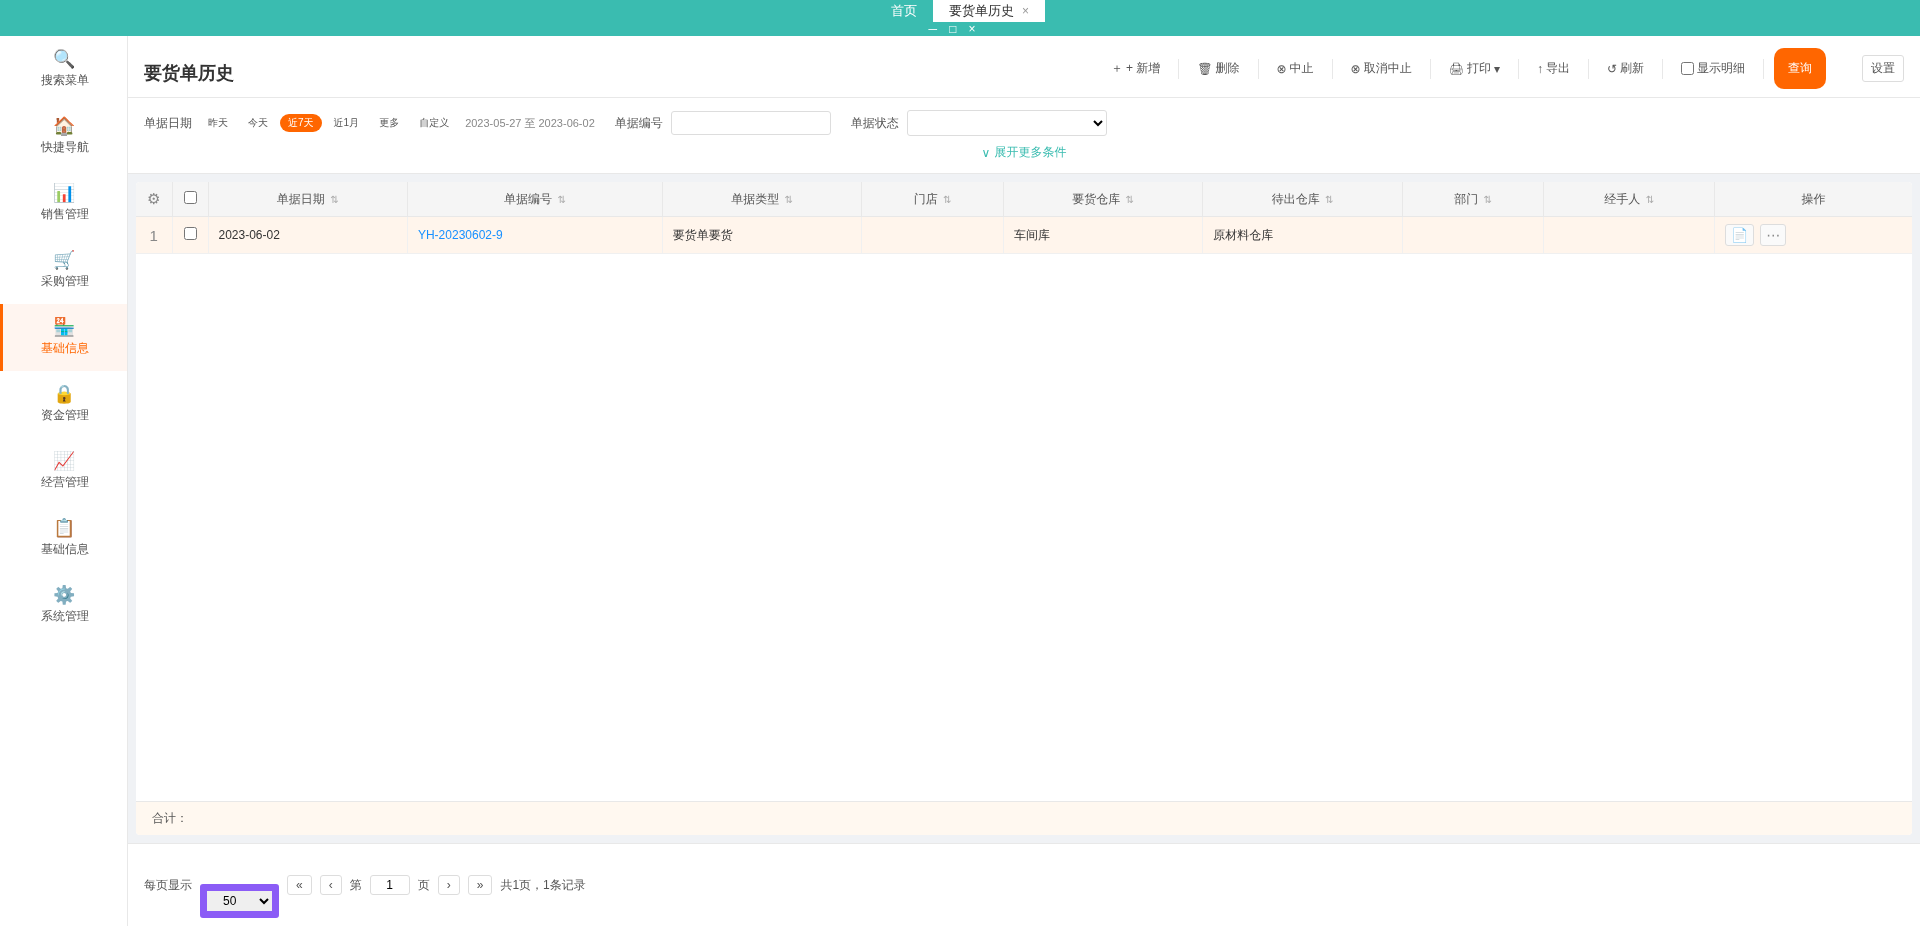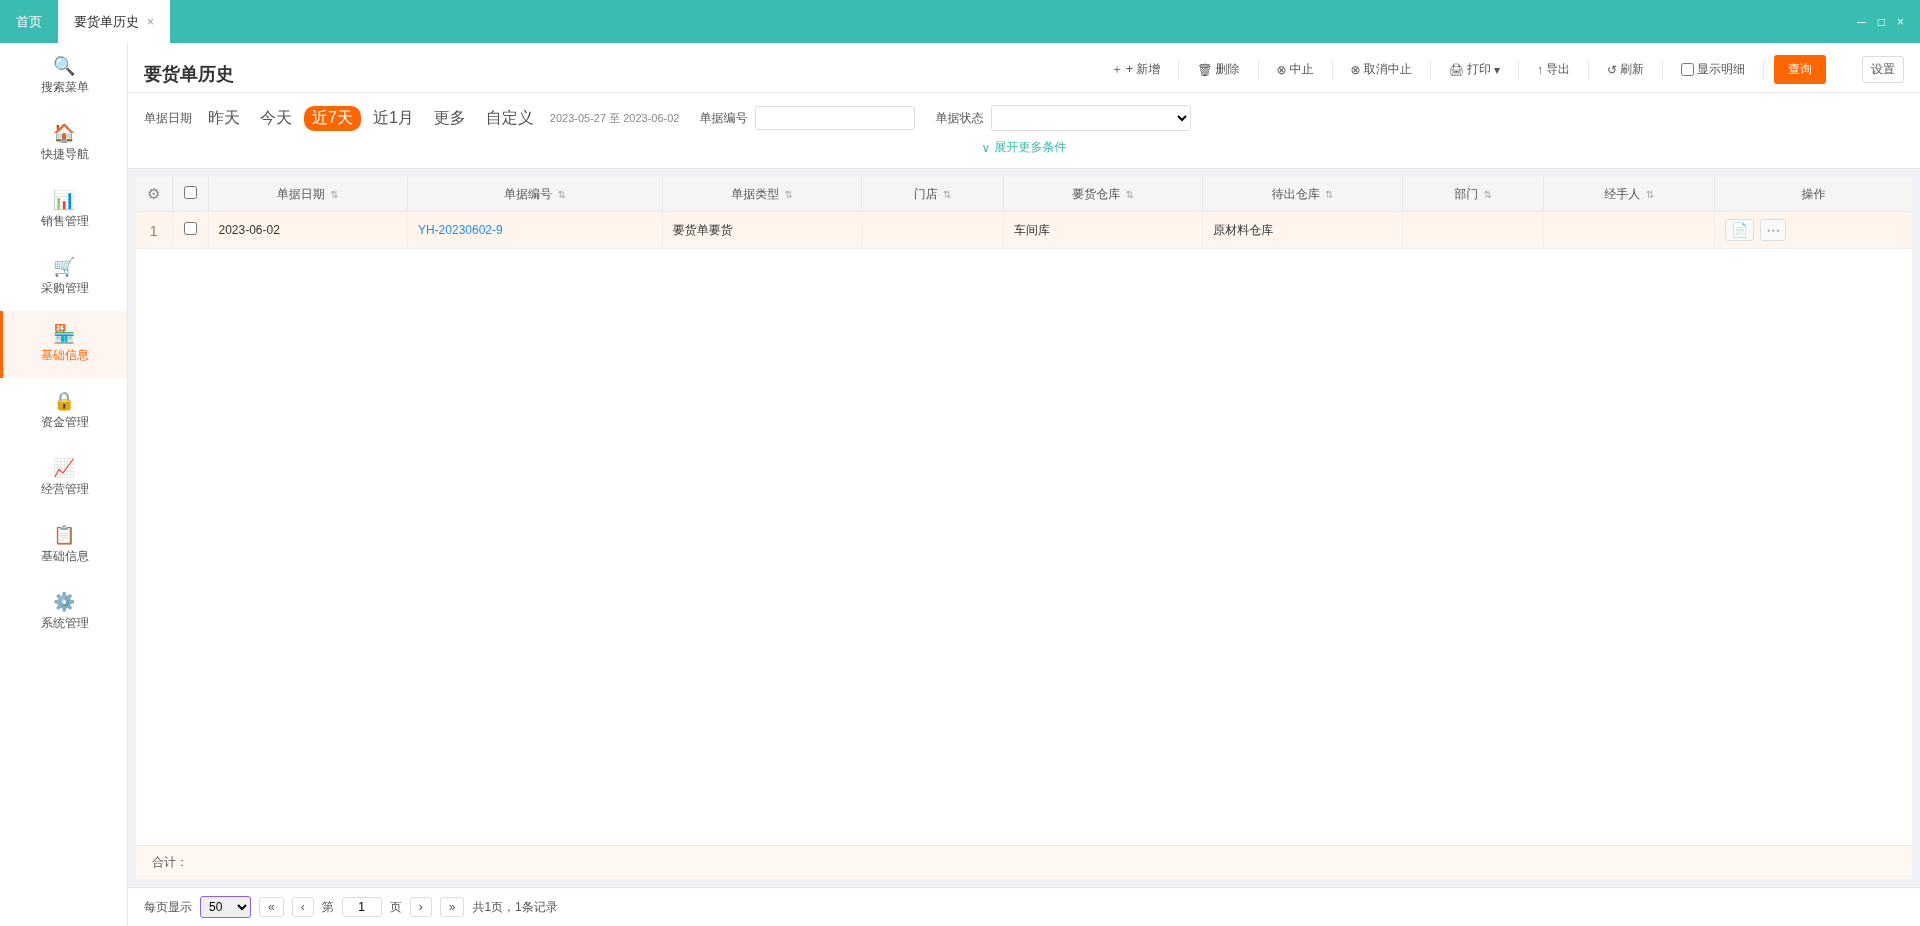--- a/index.html
+++ b/index.html
@@ -1,25 +1,26 @@
 <!DOCTYPE html>
 <html><head>
   <meta charset="utf-8">
   <style>
     * { margin: 0; padding: 0; box-sizing: border-box; }
     body { font-family: 'Microsoft YaHei', Arial, sans-serif; font-size: 13px; background: #f0f2f5; width: 1920px; height: 926px; overflow: hidden; display: flex; flex-direction: column; }
 
     
     .top-bar {
       background: #3abcb0;
-      height: 43px;
+      height: 36px;
       display: flex;
       align-items: center;
       padding: 0 0 0 0;
       flex-shrink: 0;
+      flex-direction: column;
     }
     .top-bar-tabs {
       display: flex;
       align-items: stretch;
       height: 100%;
       flex: 1;
     }
     .top-tab {
       display: flex;
       align-items: center;
@@ -124,22 +125,22 @@
       gap: 3px;
       color: #555;
       font-size: 12px;
       cursor: pointer;
       padding: 4px 8px;
       border-radius: 3px;
     }
     .toolbar-btn.primary {
       background: #f60;
       color: #fff;
-      border-radius: 3px;
-      padding: 6px 14px;
+      border-radius: 10px;
+      padding: 12px 14px;
     }
     .toolbar-btn.secondary {
       background: #fff;
       border: 1px solid #ddd;
       color: #555;
       margin-left: 28px;
     }
     .toolbar-divider { width: 1px; height: 20px; background: #e8e8e8; margin: 0 2px; }
 
     
@@ -164,21 +165,21 @@
       font-size: 12px;
       white-space: nowrap;
     }
     .filter-date-buttons {
       display: flex;
       gap: 4px;
       align-items: center;
     }
     .date-btn {
       padding: 2px 8px;
-      font-size: 16px;
+      font-size: 10px;
       cursor: pointer;
       border-radius: 10px;
       color: #555;
       border: none;
       background: transparent;
     }
     .date-btn.active {
       background: #f60;
       color: #fff;
     }
@@ -291,24 +292,25 @@
       padding: 8px 16px;
       display: flex;
       align-items: center;
       justify-content: flex-start;
       gap: 8px;
       font-size: 12px;
       color: #555;
       flex-shrink: 0;
     }
     .pagination-bar select {
-      border: 1px solid #8b5cf6;
-      border-radius: 3px;
-      padding: 2px 4px;
-      font-size: 12px;
+      border: 7px solid #8b5cf6;
+      border-radius: 3px;
+      padding: 2px 12px;
+      font-size: 12px;
+      margin-top: 32px;
     }
     .page-nav-btn {
       border: 1px solid #ddd;
       background: #fff;
       border-radius: 3px;
       padding: 2px 8px;
       cursor: pointer;
       font-size: 12px;
       color: #555;
     }

